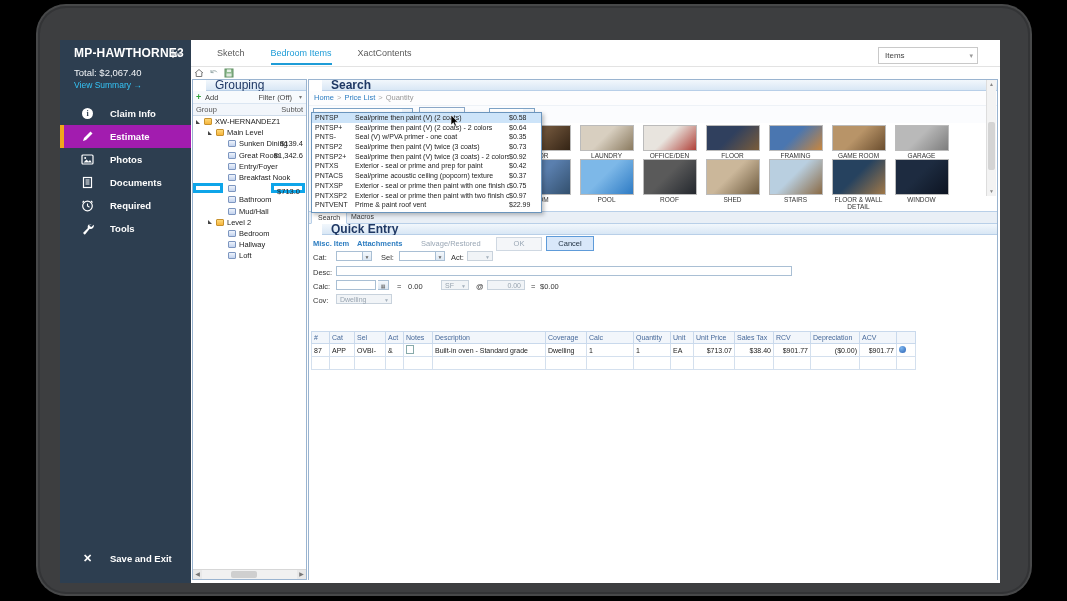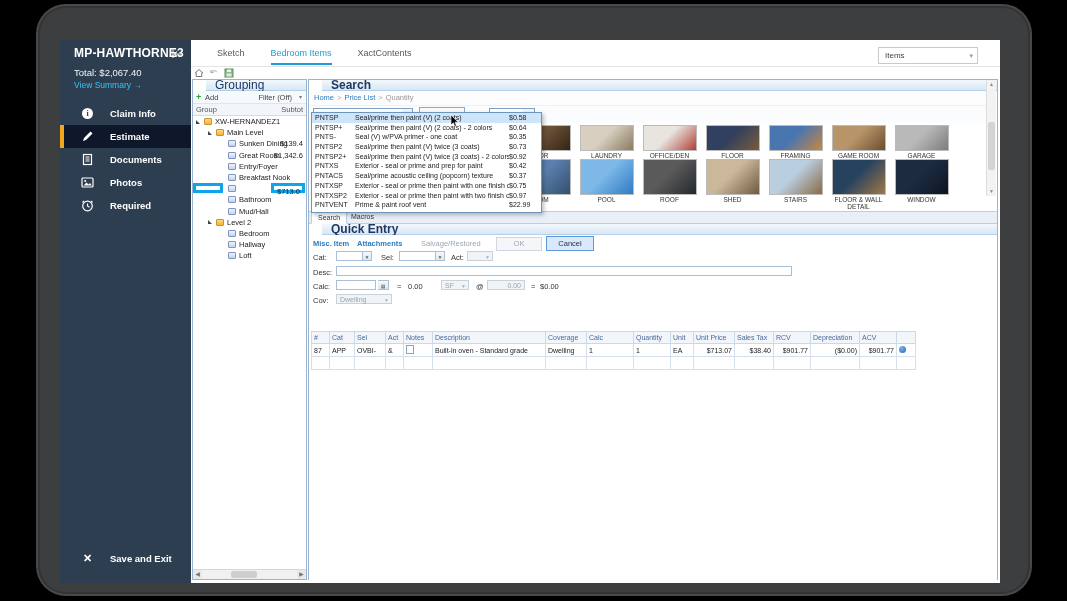--- a/index.html
+++ b/index.html
@@ -13,21 +13,21 @@
   #app{left:60px;top:40px;width:940px;height:543px;background:#fff;overflow:hidden;}
   
   #sidebar{left:0;top:0;width:131px;height:543px;background:#2d3e50;color:#fff;}
   #sb-title{left:14px;top:6px;font-size:12px;font-weight:bold;letter-spacing:.2px;}
   #sb-collapse{right:8px;top:6px;width:12px;height:12px;opacity:.85;}
   #sb-total{left:14px;top:27px;font-size:9.5px;color:#f2f5f8;}
   #sb-summary{left:14px;top:40px;font-size:8.5px;color:#35c3f5;cursor:pointer;}
   #sb-menu{left:0;top:62px;width:131px;}
   .side-item{position:relative;height:23px;display:flex;align-items:center;cursor:pointer;}
   .side-item .bar{position:absolute;left:0;top:0;width:4px;height:23px;}
-  .side-item.active{background:#0f172a;}
+  .side-item.active{background:#a21caf;}
   .side-item .ic{position:absolute;left:21px;width:13px;height:13px;display:flex;align-items:center;justify-content:center;}
   .side-item .lbl{position:absolute;left:50px;font-size:9.5px;font-weight:bold;color:#fdfdfd;}
   #sb-exit{left:0;bottom:14px;width:131px;height:20px;cursor:pointer;}
   #sb-exit .x{position:absolute;left:23px;top:3px;font-size:11px;font-weight:bold;color:#fff;}
   #sb-exit .lbl{position:absolute;left:50px;top:4px;font-size:9.5px;font-weight:bold;color:#fff;}
   
   #main{left:131px;top:0;width:809px;height:543px;background:#fff;}
   #tabbar{left:0;top:0;width:809px;height:26px;background:#fff;border-bottom:1px solid #e3e3e3;}
   .tab{position:relative;float:left;margin-left:26px;margin-top:8px;font-size:9px;color:#5a5a5a;cursor:pointer;padding-bottom:5px;}
   .tab.active{color:#1e9cd7;border-bottom:2px solid #1e9cd7;}
@@ -157,46 +157,55 @@
               <svg width="13" height="13" viewBox="0 0 13 13">
                 <path d="M2 11 3 8 9.5 1.5 11.5 3.5 5 10z" fill="#fff"></path>
               </svg>
             </span>
             <span class="lbl">Estimate</span>
           </div>
           <div class="side-item">
             <span class="bar"></span>
             <span class="ic">
               <svg width="13" height="13" viewBox="0 0 13 13">
-                <rect x="2.5" y="1.5" width="8" height="10" fill="none" stroke="#fff" stroke-width="1.2"></rect>
-                <path d="M4.5 4h4M4.5 6h4M4.5 8h4" stroke="#fff" stroke-width="1"></path>
+                <rect x="1" y="2" width="11" height="9" rx="1" fill="none" stroke="#fff" stroke-width="1.2"></rect>
+                <circle cx="4.2" cy="5" r="1" fill="#fff"></circle>
+                <path d="M2.5 9.5 5.5 6.5 7.5 8.5 9 7l1.8 2.5z" fill="#fff"></path>
               </svg>
             </span>
-            <span class="lbl">Documents</span>
+            <span class="lbl">Photos</span>
           </div>
           <div class="side-item">
             <span class="bar"></span>
             <span class="ic">
               <svg width="13" height="13" viewBox="0 0 13 13">
-                <rect x="1" y="2" width="11" height="9" rx="1" fill="none" stroke="#fff" stroke-width="1.2"></rect>
-                <circle cx="4.2" cy="5" r="1" fill="#fff"></circle>
-                <path d="M2.5 9.5 5.5 6.5 7.5 8.5 9 7l1.8 2.5z" fill="#fff"></path>
+                <rect x="2.5" y="1.5" width="8" height="10" fill="none" stroke="#fff" stroke-width="1.2"></rect>
+                <path d="M4.5 4h4M4.5 6h4M4.5 8h4" stroke="#fff" stroke-width="1"></path>
               </svg>
             </span>
-            <span class="lbl">Photos</span>
+            <span class="lbl">Documents</span>
           </div>
           <div class="side-item">
             <span class="bar"></span>
             <span class="ic">
               <svg width="13" height="13" viewBox="0 0 13 13">
                 <circle cx="6.5" cy="7" r="4.8" fill="none" stroke="#fff" stroke-width="1.2"></circle>
                 <path d="M6.5 4.5V7l2 1.2M3 2 1.5 3.5M10 2l1.5 1.5" stroke="#fff" stroke-width="1.1" fill="none"></path>
               </svg>
             </span>
             <span class="lbl">Required</span>
+          </div>
+          <div class="side-item">
+            <span class="bar"></span>
+            <span class="ic">
+              <svg width="13" height="13" viewBox="0 0 13 13">
+                <path d="M10.8 2.2a3 3 0 0 0-3.9 3.9L2 11l1.8 1.8 4.9-6.1a3 3 0 0 0 3.9-3.9L10.5 5 8.8 4.3 8.1 2.6z" fill="#fff"></path>
+              </svg>
+            </span>
+            <span class="lbl">Tools</span>
           </div>
         </nav>
       <div id="sb-exit" class="abs">
         <span class="x">✕</span>
         <span class="lbl">Save and Exit</span>
       </div>
     </aside>
 
     <div id="main" class="abs">
       <div id="tabbar" class="abs">

